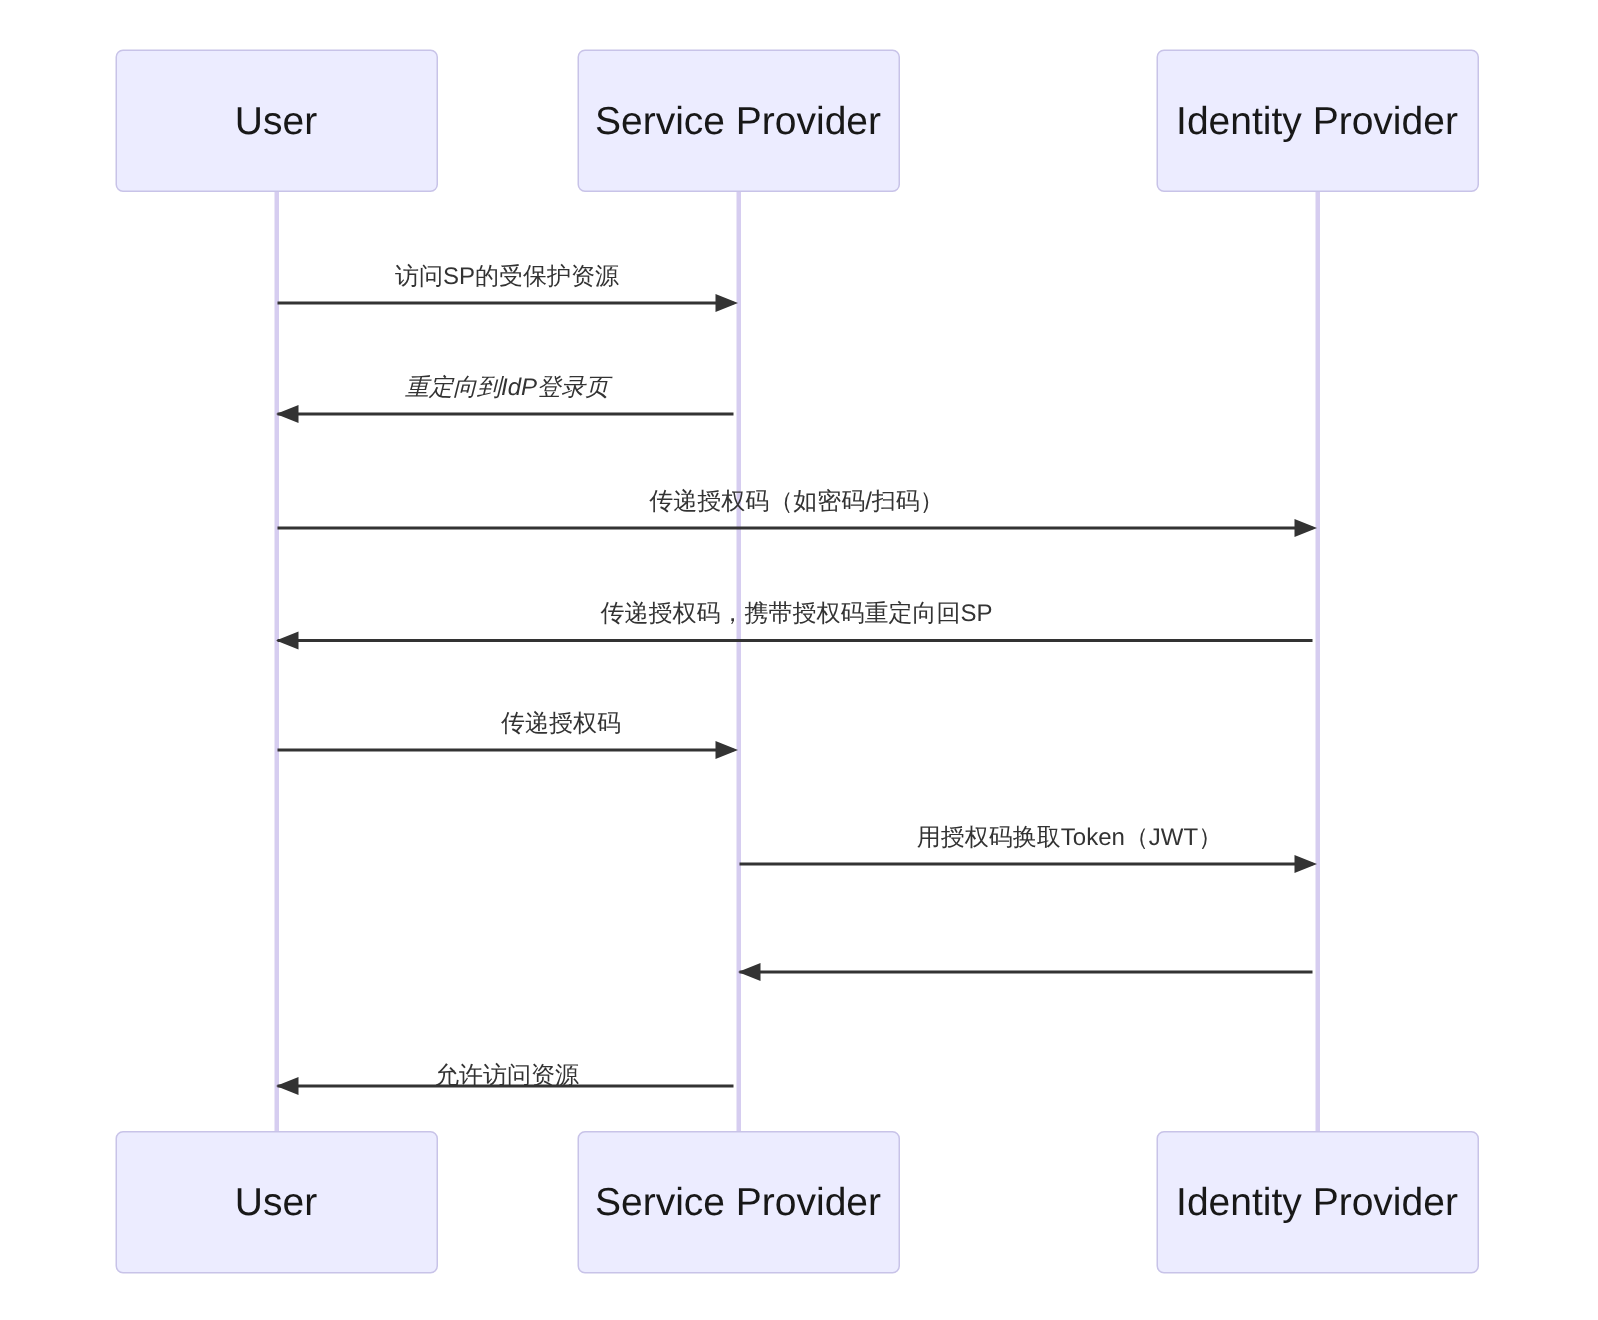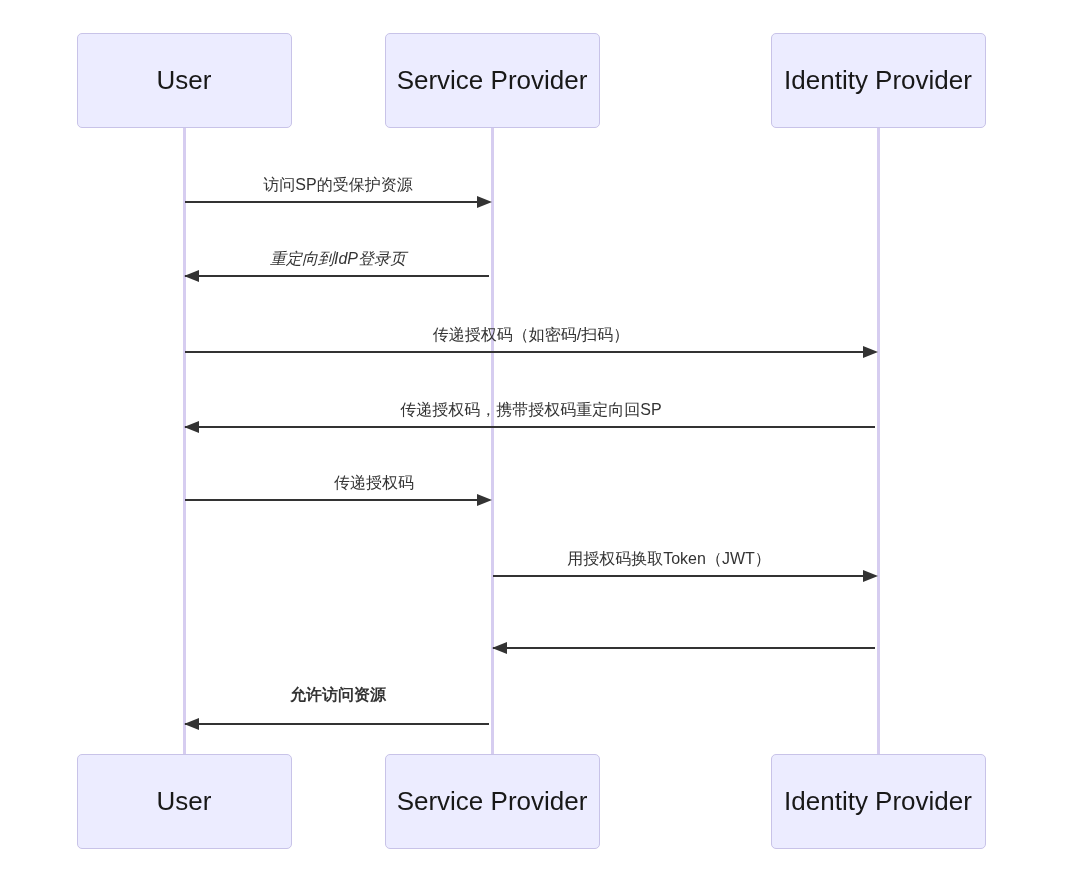--- a/index.html
+++ b/index.html
@@ -97,21 +97,21 @@
     <div class="arrow-left" style="left: 184px; top: 270px;"></div>
     <div class="msg-label" style="left: 184px; width: 694px; bottom: 535px;">传递授权码（如密码/扫码）</div>
     <div class="msg-line" style="left: 185px; width: 690px; top: 351px;"></div>
     <div class="arrow-right" style="left: 863px; top: 346px;"></div>
     <div class="msg-label" style="left: 184px; width: 694px; bottom: 460px;">传递授权码，携带授权码重定向回SP</div>
     <div class="msg-line" style="left: 185px; width: 690px; top: 426px;"></div>
     <div class="arrow-left" style="left: 184px; top: 421px;"></div>
     <div class="msg-label" style="left: 184px; width: 308px; bottom: 387px; margin-left: 36px;">传递授权码</div>
     <div class="msg-line" style="left: 185px; width: 304px; top: 499px;"></div>
     <div class="arrow-right" style="left: 477px; top: 494px;"></div>
-    <div class="msg-label" style="left: 476px; width: 386px; bottom: 311px;">用授权码换取Token（JWT）</div>
+    <div class="msg-label" style="left: 492px; width: 386px; bottom: 311px; padding-left: 28px;">用授权码换取Token（JWT）</div>
     <div class="msg-line" style="left: 493px; width: 382px; top: 575px;"></div>
     <div class="arrow-right" style="left: 863px; top: 570px;"></div>
     <div class="msg-line" style="left: 493px; width: 382px; top: 647px;"></div>
     <div class="arrow-left" style="left: 492px; top: 642px;"></div>
-    <div class="msg-label" style="left: 184px; width: 308px; bottom: 175px; font-weight: bold;">允许访问资源</div>
+    <div class="msg-label" style="left: 184px; width: 308px; bottom: 152px;">允许访问资源</div>
     <div class="msg-line" style="left: 185px; width: 304px; top: 723px;"></div>
     <div class="arrow-left" style="left: 184px; top: 718px;"></div>
   </div>
 
 </body></html>

